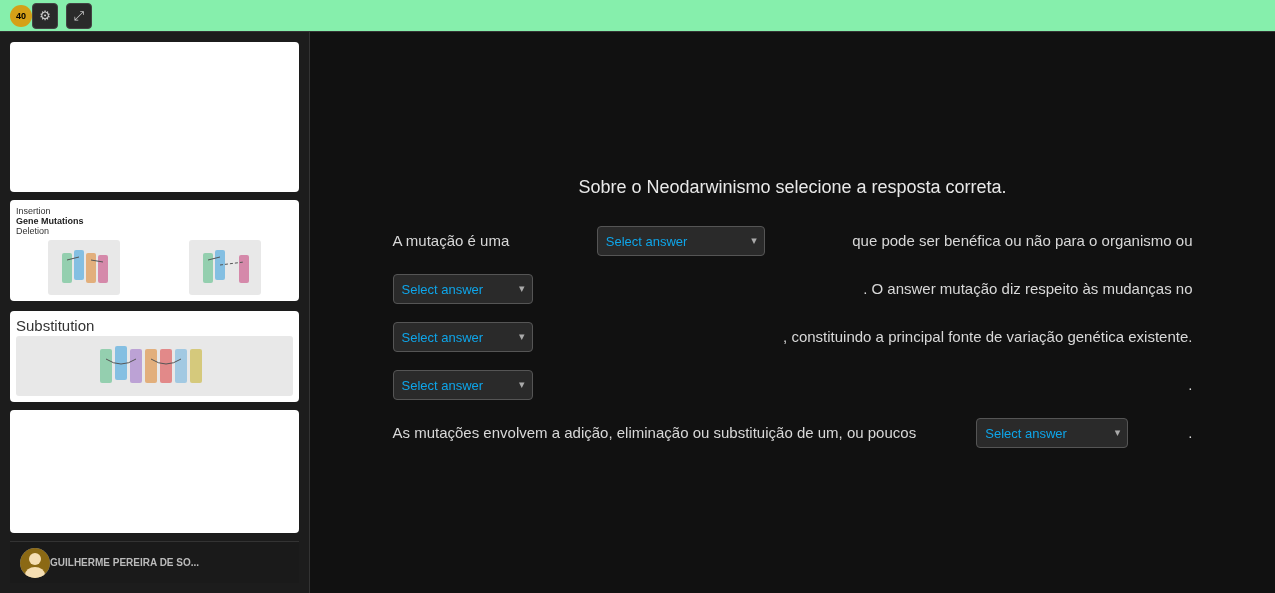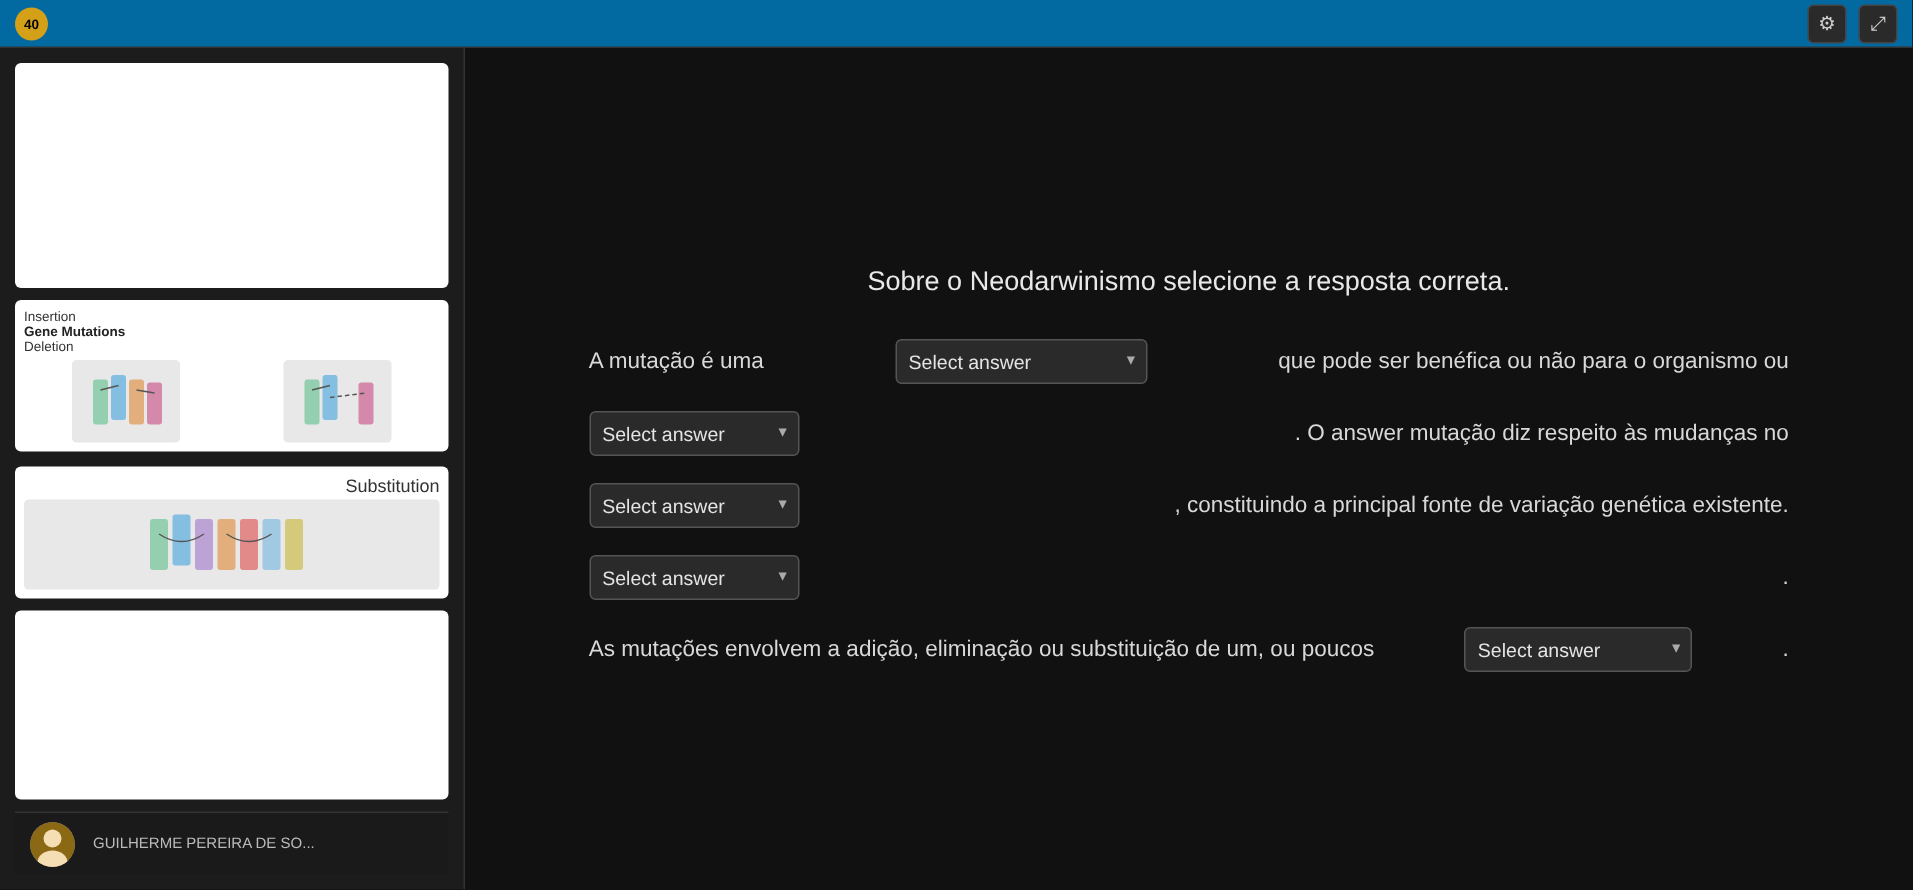--- a/index.html
+++ b/index.html
@@ -22,22 +22,22 @@
       height: 100%;
       display: flex;
       flex-direction: column;
       background-color: #111;
     }
 
     
     .top-bar {
       display: flex;
       align-items: center;
-      justify-content: space-between;
-      background-color: #0369a1;
+      justify-content: flex-start;
+      background-color: #86efac;
       padding: 4px 10px;
       height: 32px;
       border-bottom: 1px solid #333;
     }
 
     .top-bar-left {
       display: flex;
       align-items: center;
       gap: 6px;
     }
@@ -131,23 +131,23 @@
     }
 
     .substitution-panel {
       background: #fff;
       border-radius: 4px;
       padding: 6px;
       margin-top: 2px;
     }
 
     .substitution-label {
-      font-size: 12px;
+      font-size: 15px;
       color: #333;
-      text-align: right;
+      text-align: left;
       margin-bottom: 2px;
     }
 
     .substitution-img {
       background: #e8e8e8;
       border-radius: 3px;
       height: 60px;
       display: flex;
       align-items: center;
       justify-content: center;
@@ -162,21 +162,22 @@
     }
 
     
     .user-bar {
       height: 42px;
       background: #1a1a1a;
       border-top: 1px solid #333;
       display: flex;
       align-items: center;
       padding: 0 10px;
-      gap: 12px;
+      gap: 0;
+      font-weight: bold;
     }
 
     .user-avatar {
       width: 30px;
       height: 30px;
       border-radius: 50%;
       background: #888;
       display: flex;
       align-items: center;
       justify-content: center;
@@ -229,21 +230,21 @@
 
     .dropdown-wrapper {
       position: relative;
       display: inline-block;
     }
 
     .dropdown-wrapper select {
       background-color: #2a2a2a;
       border: 1px solid #555;
       border-radius: 4px;
-      color: #e5e5e5;
+      color: #0ea5e9;
       font-size: 13px;
       padding: 4px 28px 4px 8px;
       cursor: pointer;
       appearance: none;
       -webkit-appearance: none;
       min-width: 140px;
       height: 30px;
     }
 
     .dropdown-wrapper::after {

